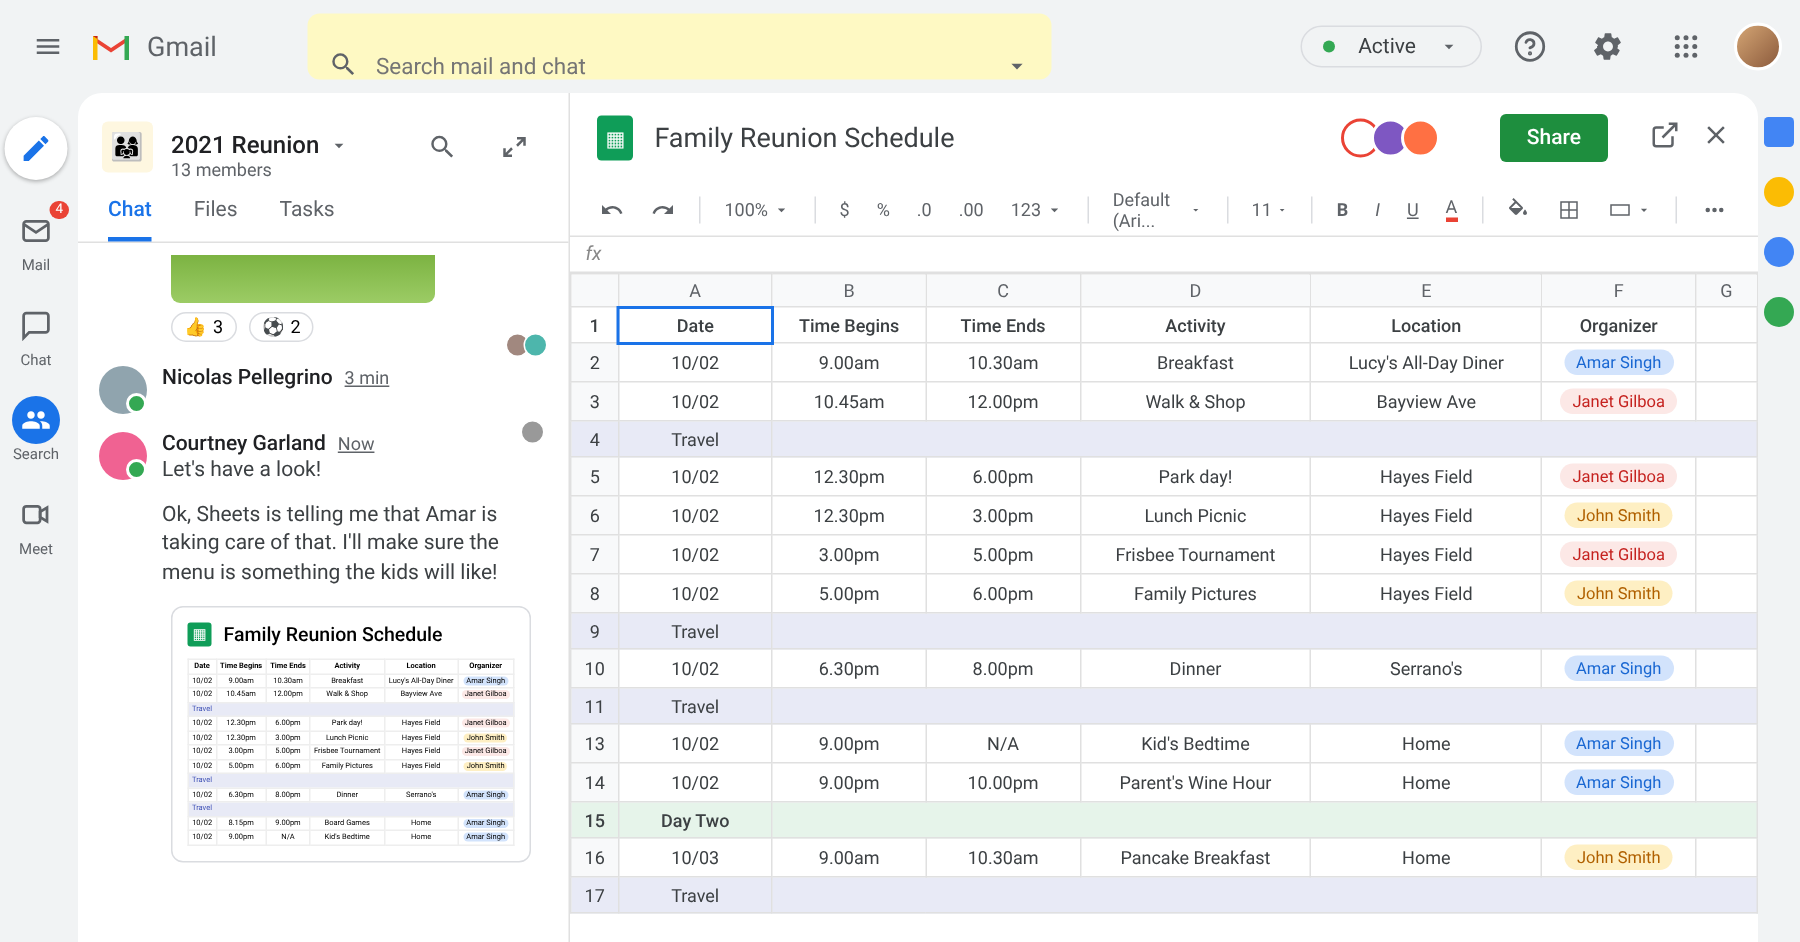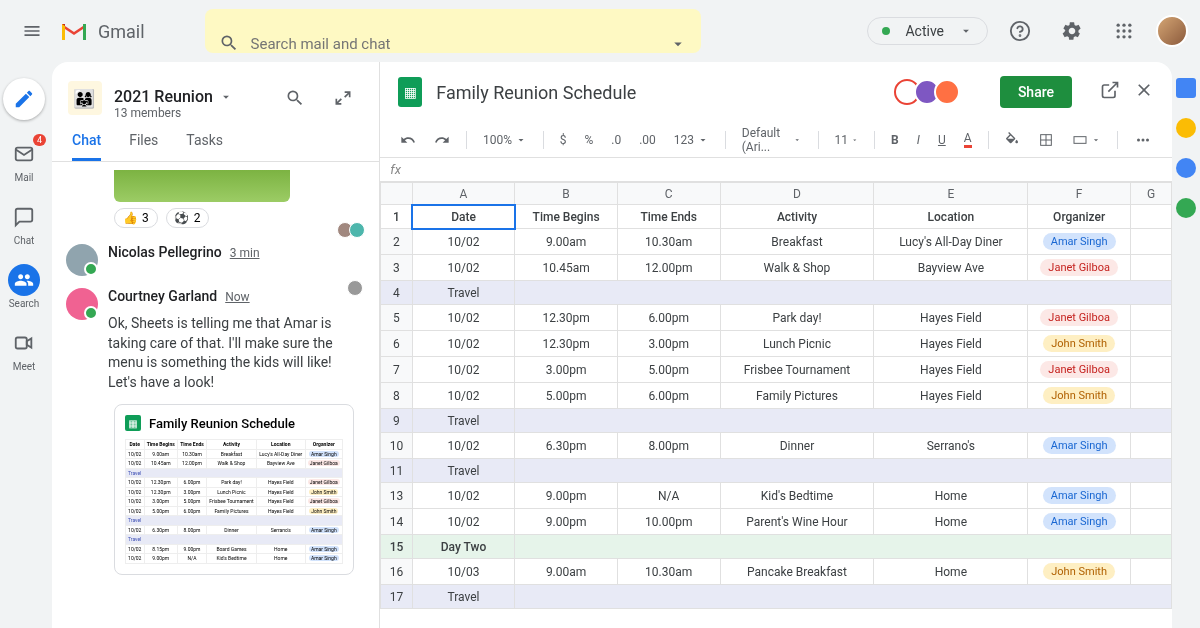--- a/index.html
+++ b/index.html
@@ -264,22 +264,22 @@
       <div style="position:relative;margin-top:4px">
           <div style="position:absolute;right:2px;top:-8px" class="tiny-av"></div>
         </div>
       <div class="msg">
         <div class="msg-avatar" style="background:#f06292"></div>
         <div class="msg-content">
           <div class="msg-header">
               <span class="msg-name">Courtney Garland</span>
               <span class="msg-time">Now</span>
             </div>
+          <div class="msg-text">Let's have a look!</div>
           <div class="msg-text" style="margin-top:10px">Ok, Sheets is telling me that Amar is taking care of that. I'll make sure the menu is something the kids will like!</div>
-          <div class="msg-text">Let's have a look!</div>
         </div>
       </div>
       <div class="sheet-card">
         <div class="sheet-card-header">
             <span class="sheets-logo">▦</span>
             <span>Family Reunion Schedule</span>
           </div>
         <div class="sheet-thumb" id="thumb-container">
             <table>
               <tbody>

